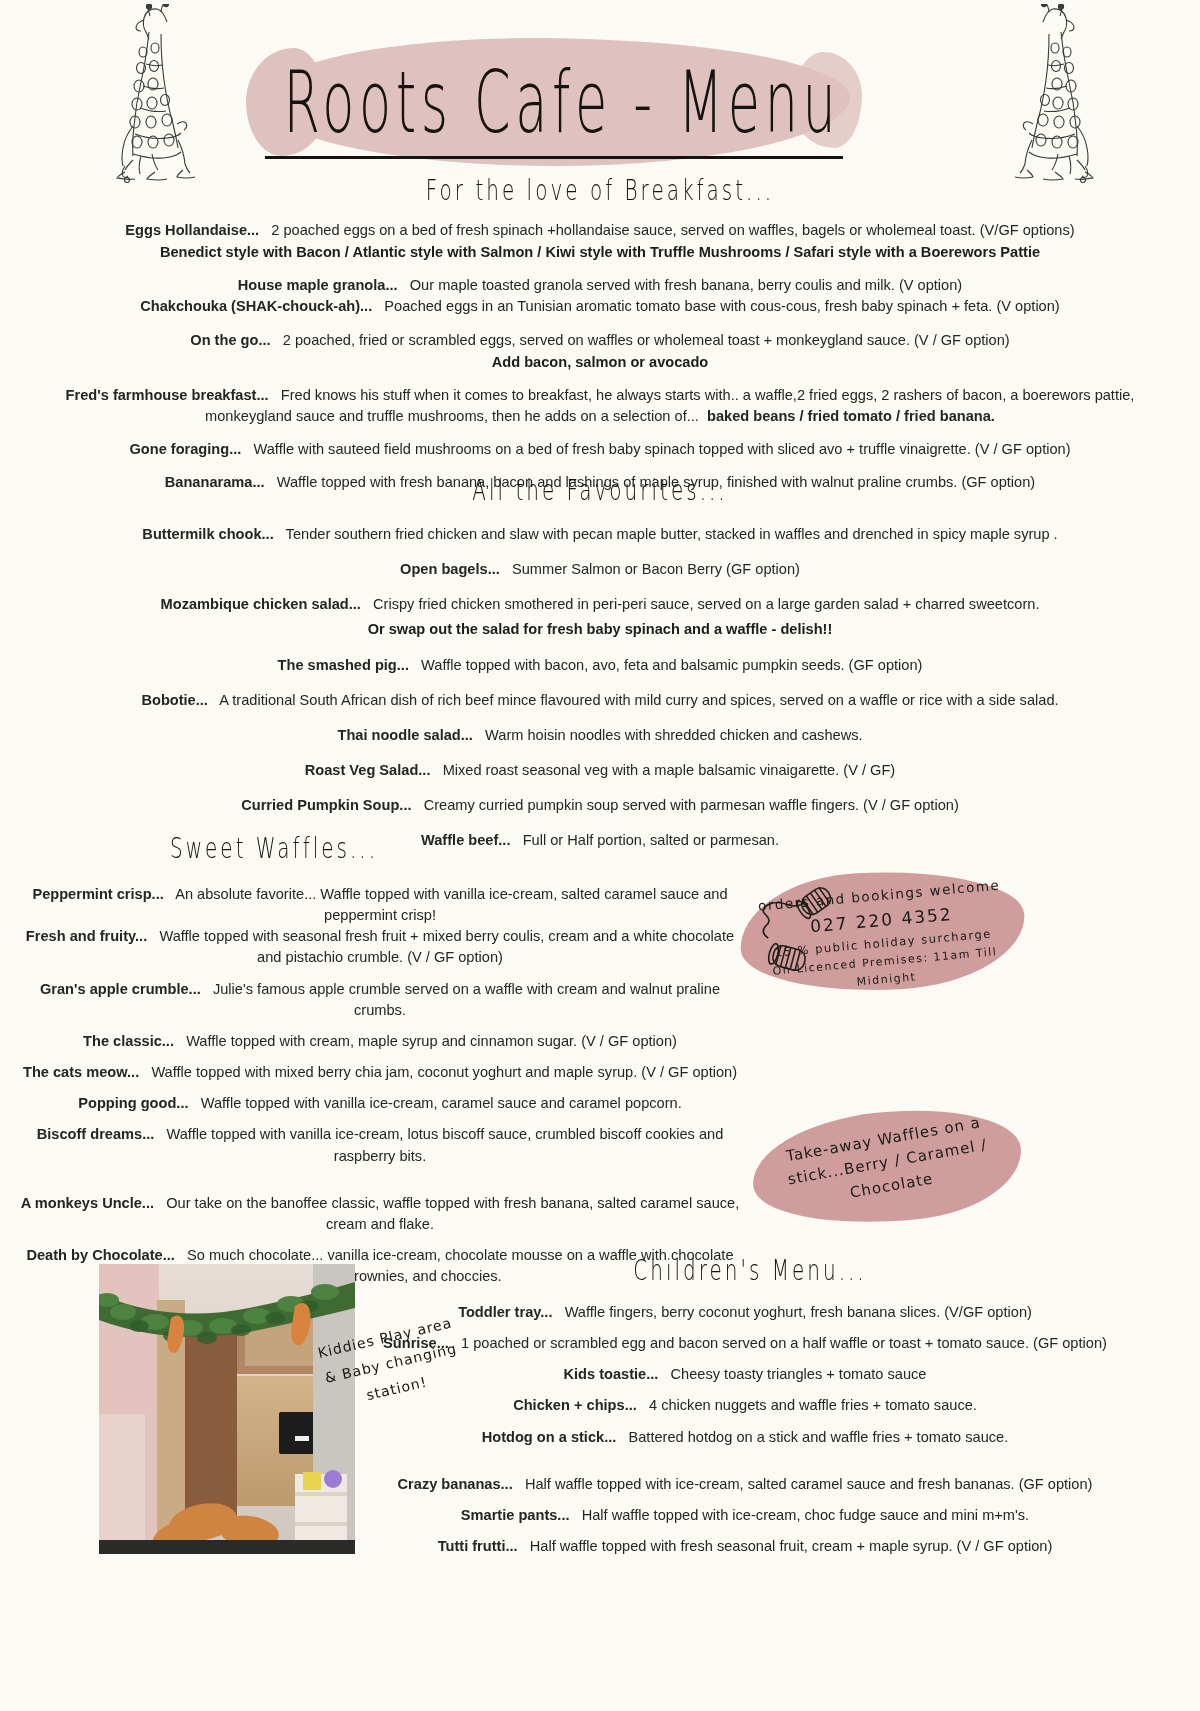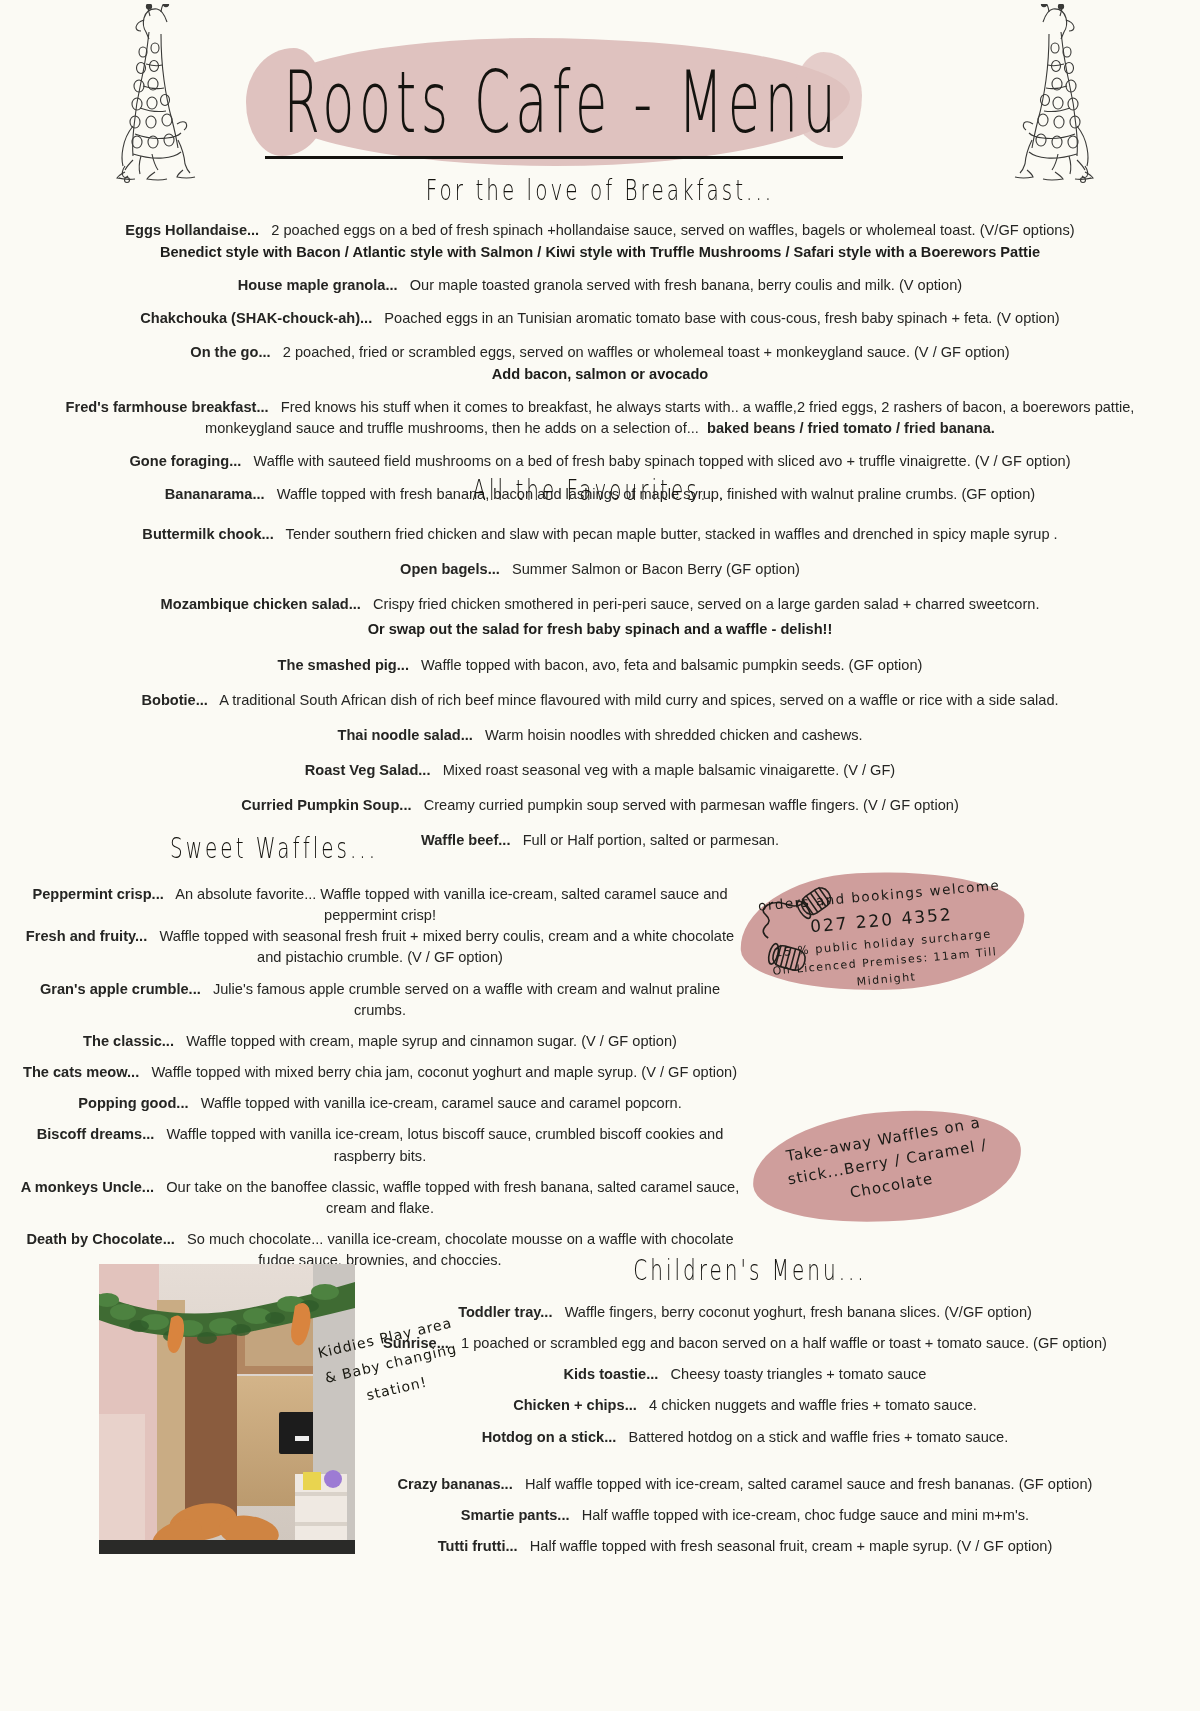--- a/index.html
+++ b/index.html
@@ -286,21 +286,21 @@
   </div>
 </div>
 
 <div id="sections-root">
     <div class="block" style="top: 178px;">
       <div class="section-head">For the love of Breakfast...</div>
       <div style="margin-top: 18px;">
         <div class="item" style="margin-top: 8px;"><b>Eggs Hollandaise...</b><span class="desc">&nbsp;&nbsp; 2 poached eggs on a bed of fresh spinach +hollandaise sauce, served on waffles, bagels or wholemeal toast.  (V/GF options)</span></div>
         <div class="standalone" style="margin-top: 1px;">Benedict style with Bacon  /  Atlantic style with Salmon  /  Kiwi style with Truffle Mushrooms  /  Safari style with a Boerewors Pattie</div>
         <div class="item" style="margin-top: 12px;"><b>House maple granola...</b><span class="desc">&nbsp;&nbsp; Our maple toasted granola served with fresh banana, berry coulis and milk.  (V option)</span></div>
-        <div class="item" style="margin-top: 12px;"><b>Chakchouka (SHAK-chouck-ah)...</b><span class="desc">&nbsp;&nbsp; Poached eggs in an Tunisian aromatic tomato base with cous-cous, fresh baby spinach + feta. (V option)</span></div>
+        <div class="item" style=""><b>Chakchouka (SHAK-chouck-ah)...</b><span class="desc">&nbsp;&nbsp; Poached eggs in an Tunisian aromatic tomato base with cous-cous, fresh baby spinach + feta. (V option)</span></div>
         <div class="item" style="margin-top: 12px;"><b>On the go...</b><span class="desc">&nbsp;&nbsp; 2 poached, fried or scrambled eggs, served on waffles or wholemeal toast + monkeygland sauce.  (V / GF option)</span></div>
         <div class="standalone" style="margin-top: 1px;">Add bacon, salmon or avocado</div>
         <div class="item" style="margin-top: 12px;"><b>Fred's farmhouse breakfast...</b><span class="desc">&nbsp;&nbsp; Fred knows his stuff when it comes to breakfast, he always starts with.. a waffle,2 fried eggs, 2 rashers of bacon, a boerewors pattie, monkeygland sauce and truffle mushrooms, then he adds on a selection of...</span><b>&nbsp; baked beans /  fried tomato / fried banana.</b></div>
         <div class="item" style="margin-top: 12px;"><b>Gone foraging...</b><span class="desc">&nbsp;&nbsp; Waffle with sauteed field mushrooms on a bed of fresh baby spinach topped with sliced avo + truffle vinaigrette. (V / GF option)</span></div>
         <div class="item" style="margin-top: 12px;"><b>Bananarama...</b><span class="desc">&nbsp;&nbsp; Waffle topped with fresh banana, bacon and lashings of maple syrup, finished with walnut praline crumbs.  (GF option)</span></div>
       </div>
     </div>
     <div class="block" style="top: 478px;">
       <div class="section-head">All the Favourites...</div>
       <div style="margin-top: 22px;">
@@ -319,21 +319,21 @@
     <div class="block narrow" style="top: 836px;">
       <div class="section-head left-al">Sweet Waffles...</div>
       <div style="margin-top: 24px;">
         <div class="item" style="margin-top: 10px;"><b>Peppermint crisp...</b><span class="desc">&nbsp;&nbsp; An absolute favorite... Waffle topped with vanilla ice-cream, salted caramel sauce and peppermint crisp!</span></div>
         <div class="item" style="margin-top: 0px;"><b>Fresh and fruity...</b><span class="desc">&nbsp;&nbsp; Waffle topped with seasonal fresh fruit + mixed berry coulis, cream and a white chocolate and pistachio crumble.  (V / GF option)</span></div>
         <div class="item" style="margin-top: 10px;"><b>Gran's apple crumble...</b><span class="desc">&nbsp;&nbsp; Julie's  famous apple crumble served on a waffle with cream and walnut praline crumbs.</span></div>
         <div class="item" style="margin-top: 10px;"><b>The classic...</b><span class="desc">&nbsp;&nbsp; Waffle topped with cream, maple syrup and cinnamon sugar. (V / GF option)</span></div>
         <div class="item" style="margin-top: 10px;"><b>The cats meow...</b><span class="desc">&nbsp;&nbsp; Waffle topped with mixed berry chia jam, coconut yoghurt and maple syrup. (V / GF option)</span></div>
         <div class="item" style="margin-top: 10px;"><b>Popping good...</b><span class="desc">&nbsp;&nbsp; Waffle topped with vanilla ice-cream, caramel sauce and caramel popcorn.</span></div>
         <div class="item" style="margin-top: 10px;"><b>Biscoff dreams...</b><span class="desc">&nbsp;&nbsp; Waffle topped with vanilla ice-cream, lotus biscoff sauce, crumbled biscoff cookies and raspberry bits.</span></div>
-        <div class="item" style="margin-top: 10px;"><b>A monkeys Uncle...</b><span class="desc">&nbsp;&nbsp; Our take on the banoffee classic, waffle topped with fresh banana, salted caramel sauce, cream and flake.</span></div>
+        <div class="item" style="margin-top: 26px;"><b>A monkeys Uncle...</b><span class="desc">&nbsp;&nbsp; Our take on the banoffee classic, waffle topped with fresh banana, salted caramel sauce, cream and flake.</span></div>
         <div class="item" style="margin-top: 10px;"><b>Death by Chocolate...</b><span class="desc">&nbsp;&nbsp; So much chocolate... vanilla ice-cream, chocolate mousse on a waffle with chocolate fudge sauce, brownies, and choccies.</span></div>
       </div>
     </div>
     <div class="block kids" style="top: 1258px;">
       <div class="section-head" style="padding-left: 300px;">Children's Menu...</div>
       <div style="margin-top: 20px;">
         <div class="item" style="margin-top: 0px;"><b>Toddler tray...</b><span class="desc">&nbsp;&nbsp; Waffle fingers, berry coconut yoghurt, fresh banana slices.  (V/GF option)</span></div>
         <div class="item" style="margin-top: 10px;"><b>Sunrise...</b><span class="desc">&nbsp;&nbsp; 1 poached or scrambled egg and bacon served on a half waffle or toast + tomato sauce. (GF option)</span></div>
         <div class="item" style="margin-top: 10px;"><b>Kids toastie...</b><span class="desc">&nbsp;&nbsp; Cheesy toasty triangles + tomato sauce</span></div>
         <div class="item" style="margin-top: 10px;"><b>Chicken + chips...</b><span class="desc">&nbsp;&nbsp; 4 chicken nuggets and waffle fries + tomato sauce.</span></div>

